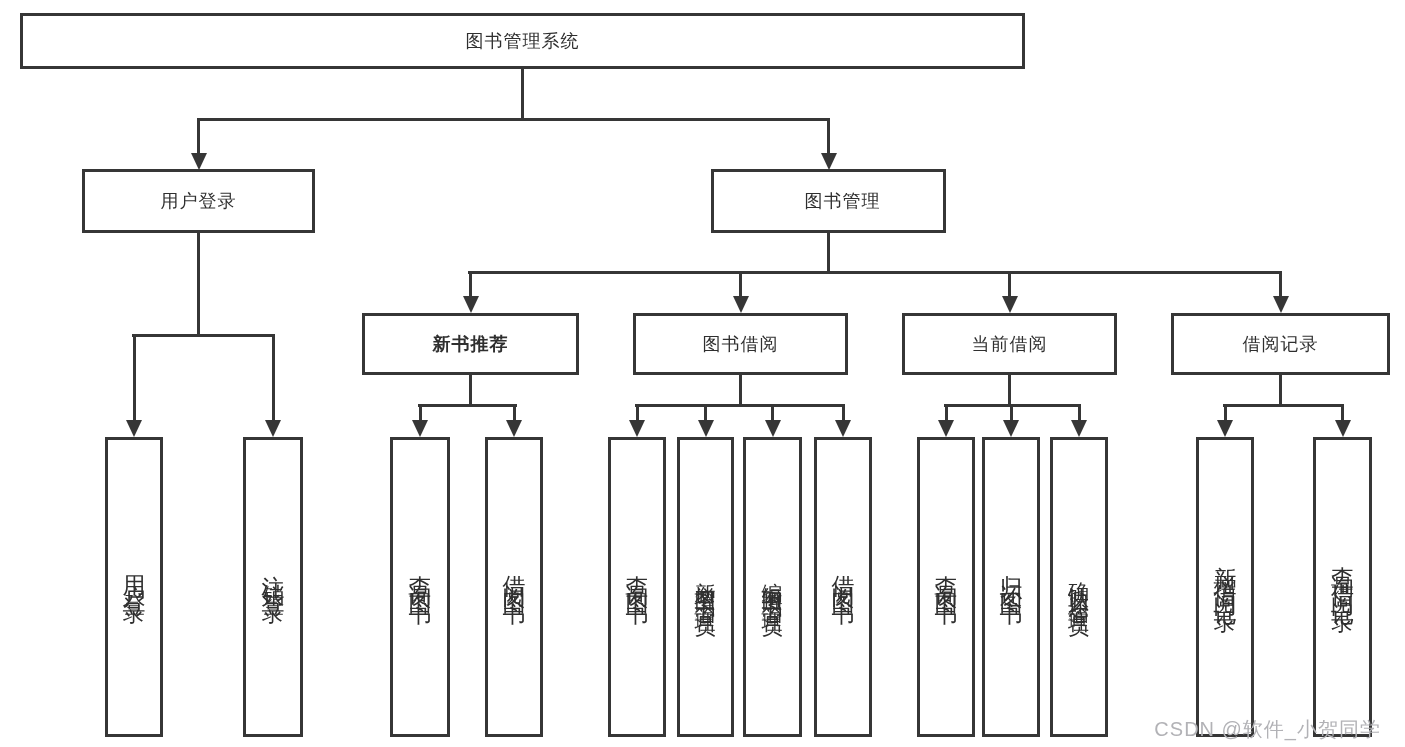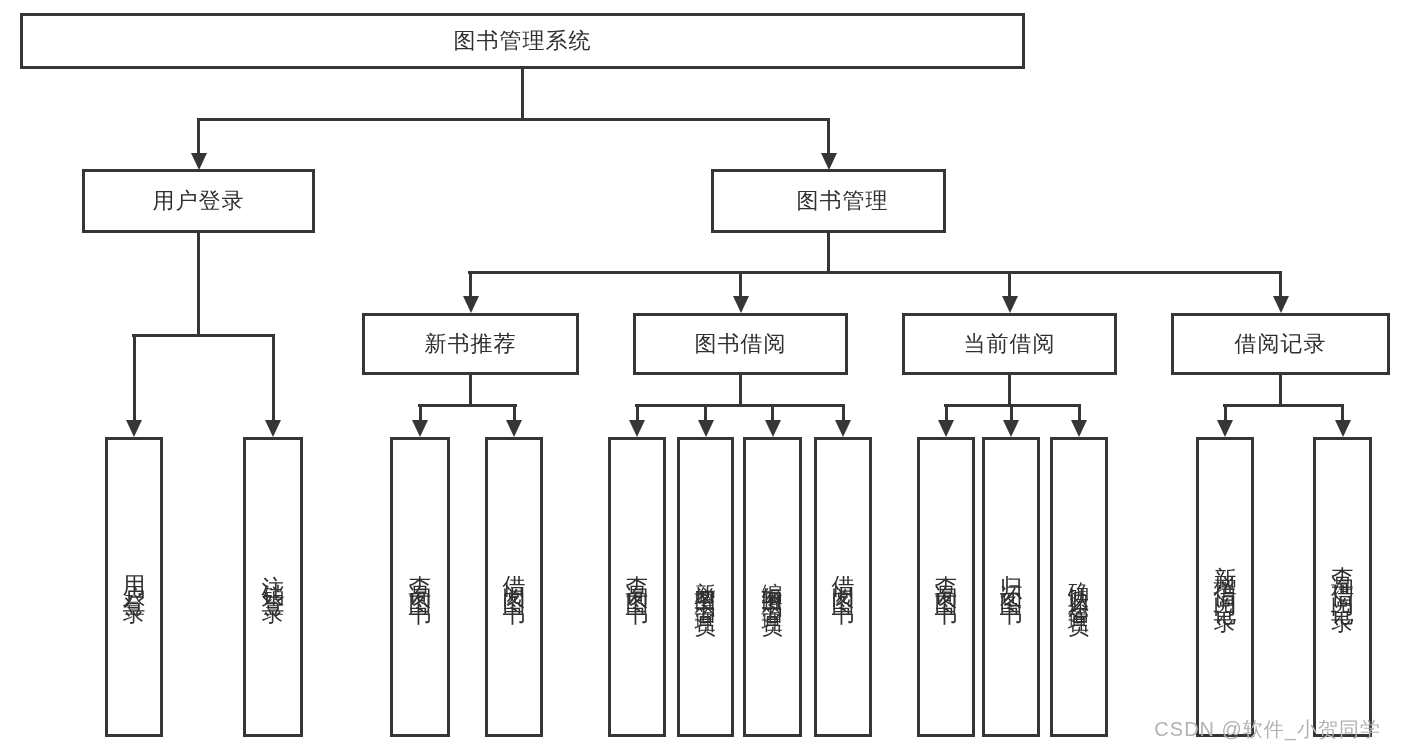--- a/index.html
+++ b/index.html
@@ -11,21 +11,21 @@
     overflow:hidden;
   }
   .box{
     position:absolute;
     box-sizing:border-box;
     border:3px solid var(--line,#363636);
     background:#ffffff;
     display:flex;align-items:center;justify-content:center;
     color:var(--text,#2f2f2f);
   }
-  .h-label{font-size:22px;letter-spacing:1px;white-space:nowrap;}
+  .h-label{font-size:18px;letter-spacing:1px;white-space:nowrap;}
   .v-box{padding:6px 0;}
   .v-label{
     writing-mode:vertical-rl;
     text-orientation:mixed;
     font-size:23px;
     letter-spacing:9px;
     line-height:1;
   }
   .v-box.short{padding-bottom:30px;}
   .v-label.long{font-size:21px;letter-spacing:5px;}
@@ -55,21 +55,21 @@
     <span class="h-label">图书管理系统</span>
   </div>
 
   <div class="box" style="left:82px;top:169px;width:233px;height:64px;">
     <span class="h-label">用户登录</span>
   </div>
   <div class="box" style="left:711px;top:169px;width:235px;height:64px;padding-left:28px;">
     <span class="h-label">图书管理</span>
   </div>
 
-  <div class="box" style="left:362px;top:313px;width:217px;height:62px;">
+  <div class="box" style="left:362px;top:313px;width:217px;height:62px;font-weight:bold;">
     <span class="h-label">新书推荐</span>
   </div>
   <div class="box" style="left:902px;top:313px;width:215px;height:62px;">
     <span class="h-label">当前借阅</span>
   </div>
   <div class="box" style="left:633px;top:313px;width:215px;height:62px;">
     <span class="h-label">图书借阅</span>
   </div>
   <div class="box" style="left:1171px;top:313px;width:219px;height:62px;">
     <span class="h-label">借阅记录</span>

